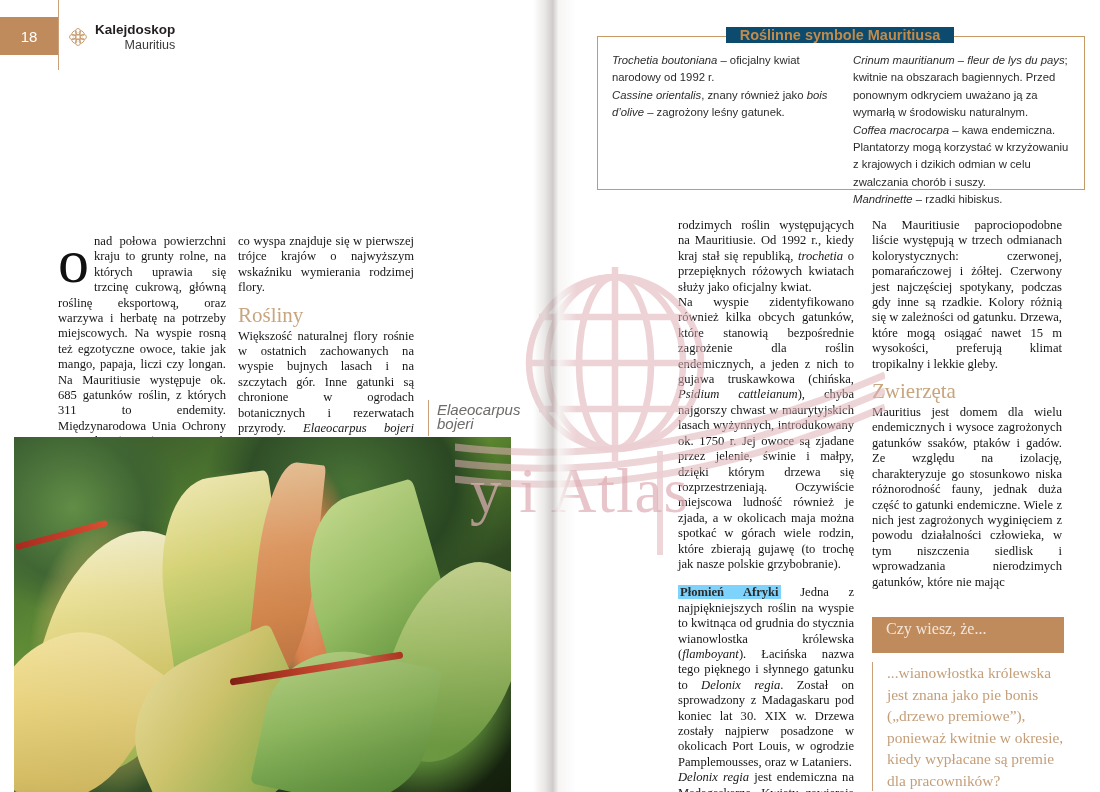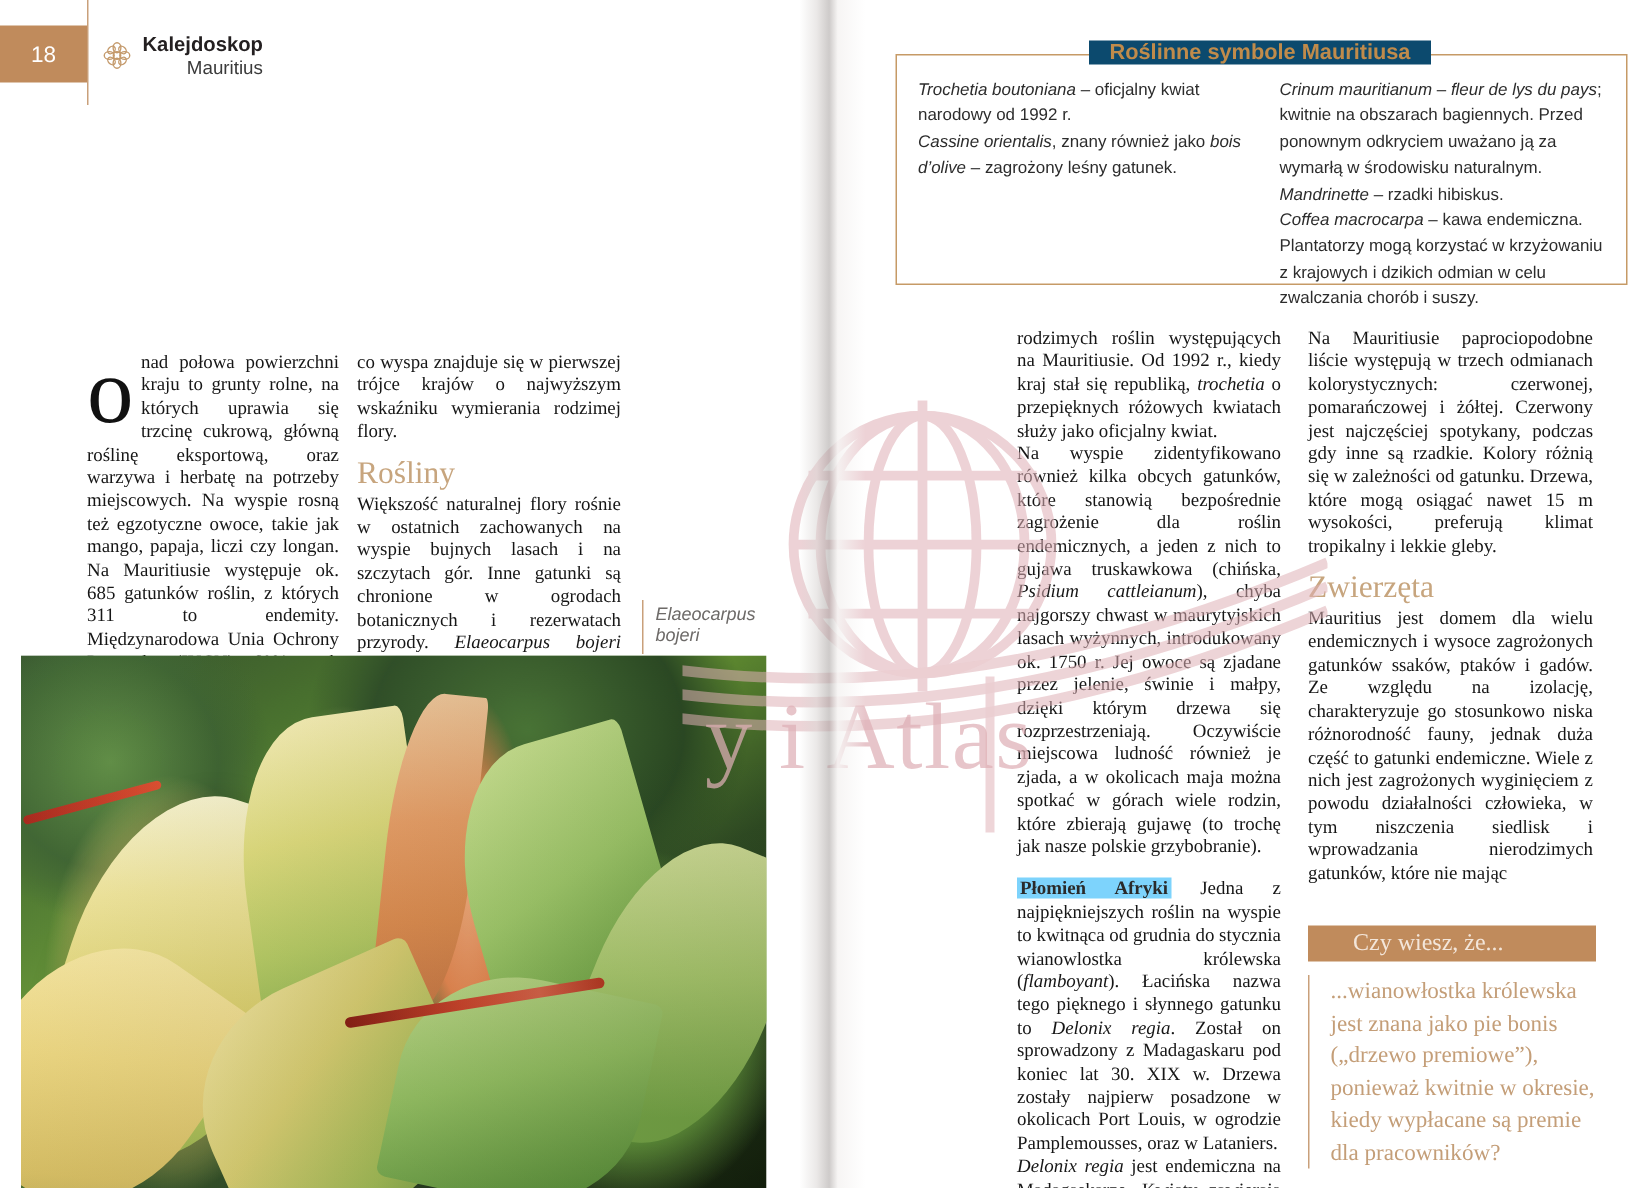--- a/index.html
+++ b/index.html
@@ -49,21 +49,21 @@
   .subhead{font-family:"Liberation Serif",serif;font-size:21px;line-height:24px;
            color:#c7a57e;margin:7px 0 2px 0;font-weight:normal;}
 
   
   #col-l1{left:58px;  top:234px; width:168px;}
   #col-l2{left:238px; top:234px; width:176px;}
 
   
   .caption{position:absolute;left:437px;top:403px;width:90px;
            font-family:"Liberation Sans",sans-serif;font-style:italic;
-           font-size:12px;line-height:13.5px;color:#6d6a68;}
+           font-size:15px;line-height:13.5px;color:#6d6a68;}
   .caption-rule{position:absolute;left:428px;top:400px;width:1px;height:36px;background:#c9a07a;}
 
   
   .photo{position:absolute;left:14px;top:437px;width:497px;height:355px;overflow:hidden;}
   .photo .bg{position:absolute;inset:0;
      background:
        radial-gradient(ellipse 120px 200px at 20% 62%, #f6e9a8 0%, #e9d87a 28%, rgba(160,190,80,0.0) 70%),
        radial-gradient(ellipse 95px 210px at 43% 52%, #e8efa8 0%, #cfe08a 35%, rgba(120,170,70,0) 72%),
        radial-gradient(ellipse 60px 180px at 60% 45%, #f4b183 0%, #e88f5a 40%, rgba(200,110,70,0) 75%),
        radial-gradient(ellipse 130px 150px at 82% 70%, #a8d07a 0%, #78ad4e 45%, rgba(60,110,40,0) 80%),
@@ -96,21 +96,21 @@
 
   
   #col-r1{left:678px; top:218px; width:176px;}
   #col-r2{left:872px; top:218px; width:190px;}
 
   .hl{background:#7dd3fc;padding:0 2px;font-weight:bold;color:#2a2a2a;}
 
   
   .dyk{position:absolute;left:872px;top:617px;width:192px;}
   .dyk-head{background:#c08b5c;color:#f3e6da;font-family:"Liberation Serif",serif;
-            font-size:16px;line-height:24px;height:24px;padding-left:30px;}
+            font-size:16px;line-height:24px;height:36px;padding-left:14px;}
   .dyk-body{border-left:1px solid #c9a07a;margin-top:9px;padding:0 0 0 14px;
             font-family:"Liberation Serif",serif;font-size:15.4px;line-height:21.5px;
             color:#c49e78;}
 </style>
 </head>
 <body>
 
 <div class="page">
 
   <div class="folio">18</div>
@@ -194,22 +194,22 @@
   <div class="infobox"></div>
   <div class="infobox-title">
     <span>Roślinne symbole Mauritiusa</span>
   </div>
   <div class="ib-col" id="ib-c1">
       <p style="margin: 0px;"><i>Trochetia boutoniana</i><span> – oficjalny kwiat narodowy od 1992 r.</span></p>
       <p style="margin: 0px;"><i>Cassine orientalis</i><span>, znany również jako </span><i>bois d’olive</i><span> – zagrożony leśny gatunek.</span></p>
     </div>
   <div class="ib-col" id="ib-c2">
       <p style="margin: 0px;"><i>Crinum mauritianum</i><span> – </span><i>fleur de lys du pays</i><span>; kwitnie na obszarach bagiennych. Przed ponownym odkryciem uważano ją za wymarłą w środowisku naturalnym.</span></p>
+      <p style="margin: 0px;"><i>Coffea macrocarpa</i><span> – kawa endemiczna. Plantatorzy mogą korzystać w krzyżowaniu z krajowych i dzikich odmian w celu zwalczania chorób i suszy.</span></p>
       <p style="margin: 0px;"><i>Mandrinette</i><span> – rzadki hibiskus.</span></p>
-      <p style="margin: 0px;"><i>Coffea macrocarpa</i><span> – kawa endemiczna. Plantatorzy mogą korzystać w krzyżowaniu z krajowych i dzikich odmian w celu zwalczania chorób i suszy.</span></p>
     </div>
 
   <div class="col" id="col-r1">
     <p><span>rodzimych roślin występujących na Mauritiusie. Od 1992 r., kiedy kraj stał się republiką, </span><i>trochetia</i><span> o przepięknych różowych kwiatach służy jako oficjalny kwiat.</span></p>
     <p><span>Na wyspie zidentyfikowano również kilka obcych gatunków, które stanowią bezpośrednie zagrożenie dla roślin endemicznych, a jeden z nich to gujawa truskawkowa (chińska, </span><i>Psidium cattleianum</i><span>), chyba najgorszy chwast w maurytyjskich lasach wyżynnych, introdukowany ok. 1750 r. Jej owoce są zjadane przez jelenie, świnie i małpy, dzięki którym drzewa się rozprzestrzeniają. Oczywiście miejscowa ludność również je zjada, a w okolicach maja można spotkać w górach wiele rodzin, które zbierają gujawę (to trochę jak nasze polskie grzybobranie).</span></p>
     <p style="margin-top:13px"><span class="hl">Płomień Afryki</span><span> Jedna z najpiękniejszych roślin na wyspie to kwitnąca od grudnia do stycznia wianowlostka królewska (</span><i>flamboyant</i><span>). Łacińska nazwa tego pięknego i słynnego gatunku to </span><i>Delonix regia</i><span>. Został on sprowadzony z Madagaskaru pod koniec lat 30. XIX w. Drzewa zostały najpierw posadzone w okolicach Port Louis, w ogrodzie Pamplemousses, oraz w Lataniers.</span></p>
     <p><i>Delonix regia</i><span> jest endemiczna na Madagaskarze. Kwiaty zawierają zwykle 4–5 płatków o długości do 7 cm.</span></p>
   </div>
 
   <div class="col" id="col-r2">

